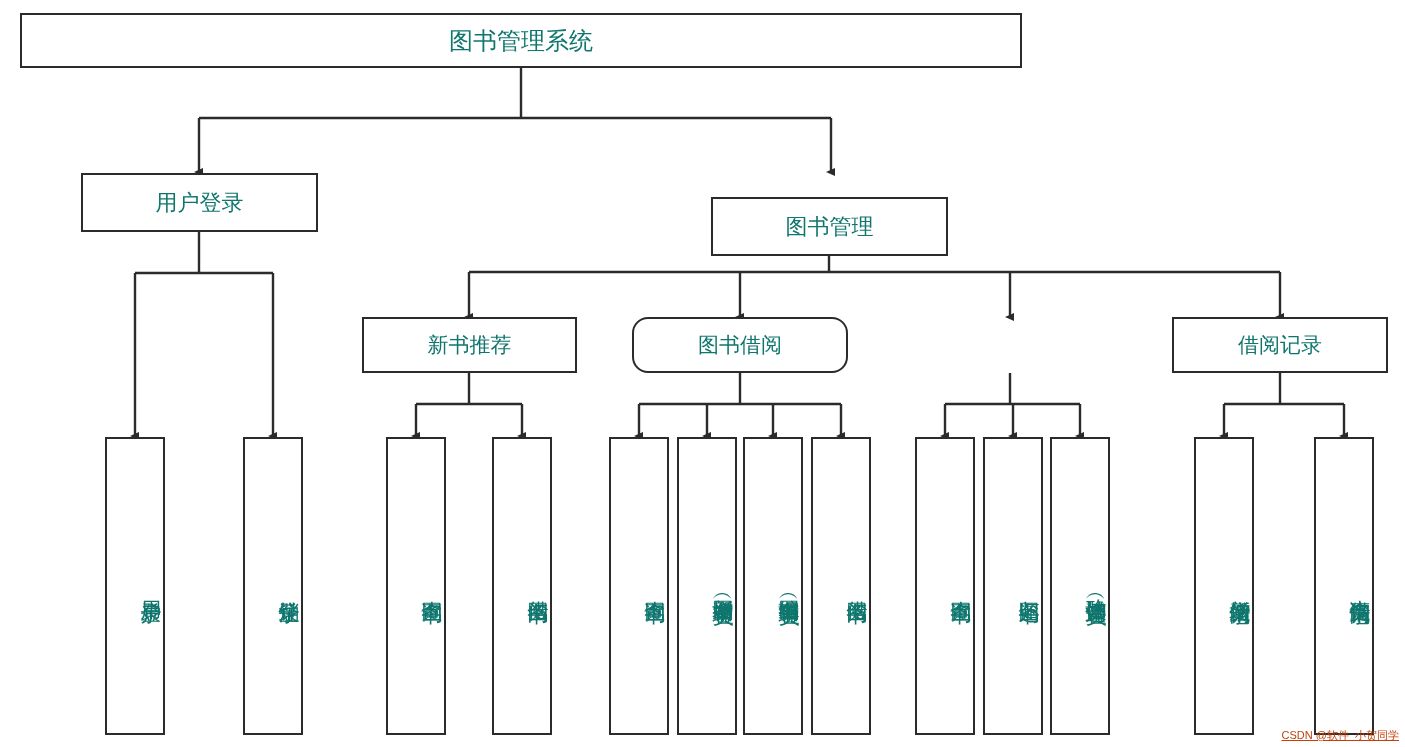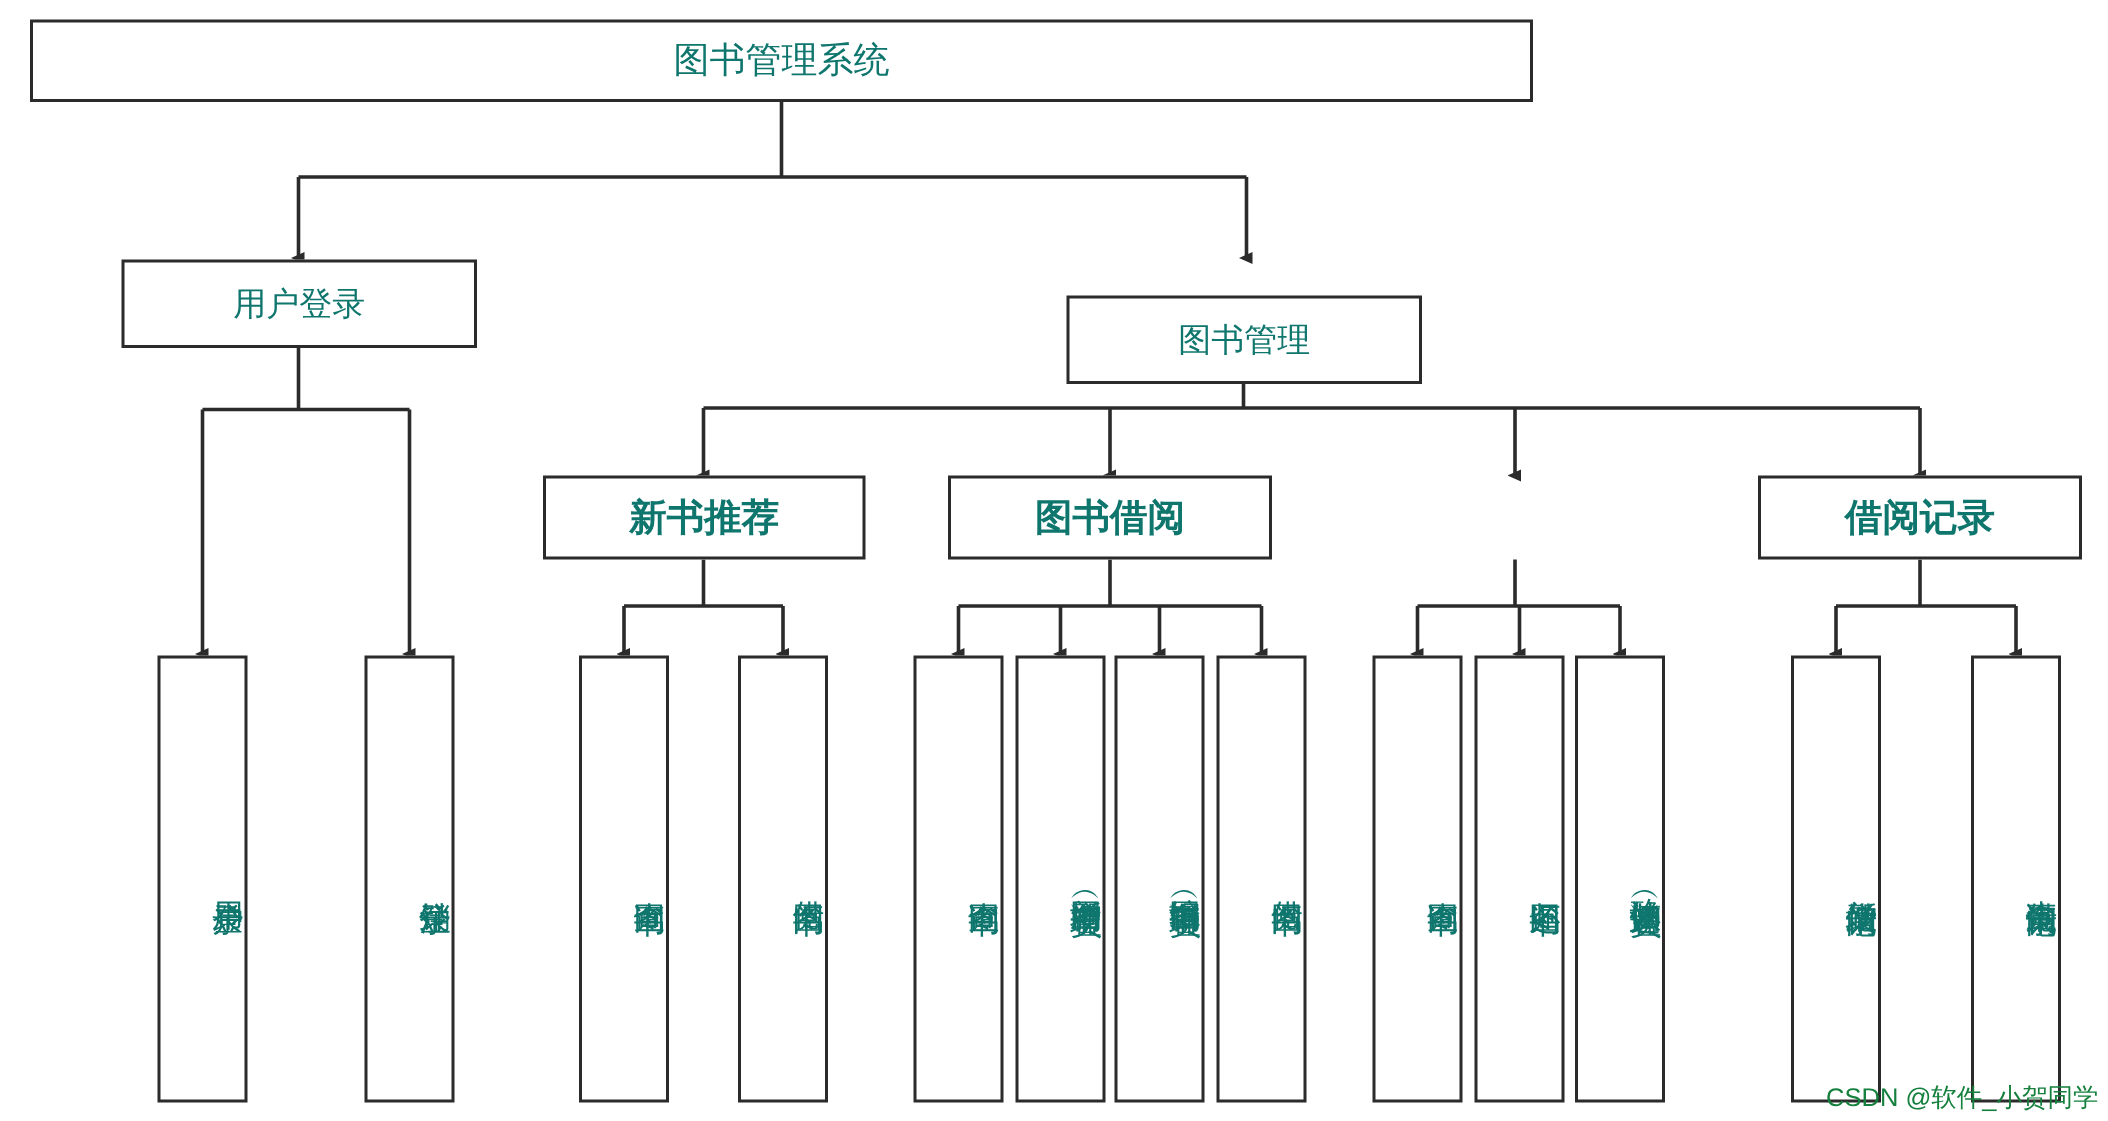--- a/index.html
+++ b/index.html
@@ -36,22 +36,21 @@
     color: #0f766e;
     line-height: 1.15;
   }
   .node-root {
     font-size: 24px;
   }
   .node-l1 {
     font-size: 22px;
   }
   .node-l2 {
-    font-size: 25px;
-    font-weight: bold;
+    font-size: 21px;
   }
   .node-leaf {
     font-size: 21px;
     writing-mode: vertical-rl;
     text-orientation: upright;
     letter-spacing: 1px;
     padding: 12px 0 12px 0;
     align-items: flex-start;
     justify-content: center;
   }
@@ -61,24 +60,25 @@
   .leaf-text {
     display: block;
     writing-mode: vertical-rl;
     text-orientation: upright;
     white-space: nowrap;
   }
   #watermark {
     position: absolute;
     right: 6px;
     bottom: 4px;
-    font-size: 17px;
-    color: #15803d;
+    font-size: 11px;
+    color: #c2410c;
     white-space: nowrap;
     pointer-events: none;
+    text-decoration: underline;
   }
 </style>
 </head>
 <body>
 
 <div id="diagram-root">
 
   <svg id="diagram-svg" viewBox="0 0 1405 747" xmlns="http://www.w3.org/2000/svg">
     <defs>
       <marker id="arrow" markerWidth="10" markerHeight="10" refX="5" refY="5" orient="auto" markerUnits="userSpaceOnUse">
@@ -137,21 +137,21 @@
   <div class="node-box node-l1" style="left:81px; top:173px; width:237px; height:59px;">
     <span>用户登录</span>
   </div>
   <div class="node-box node-l1" style="left:711px; top:173px; width:237px; height:59px;margin-top:24px;">
     <span>图书管理</span>
   </div>
 
   <div class="node-box node-l2" style="left:362px; top:317px; width:215px; height:56px;">
     <span>新书推荐</span>
   </div>
-  <div class="node-box node-l2" style="left:632px; top:317px; width:216px; height:56px;">
+  <div class="node-box node-l2" style="left:632px; top:317px; width:216px; height:56px;border-radius:16px;">
     <span>图书借阅</span>
   </div>
   <div class="node-box node-l2" style="left:1172px; top:317px; width:216px; height:56px;">
     <span>借阅记录</span>
   </div>
 
   <div class="node-box node-leaf" style="left:105px; top:437px; width:60px; height:298px;">
     <span class="leaf-text">用户登录</span>
   </div>
   <div class="node-box node-leaf" style="left:243px; top:437px; width:60px; height:298px;">

